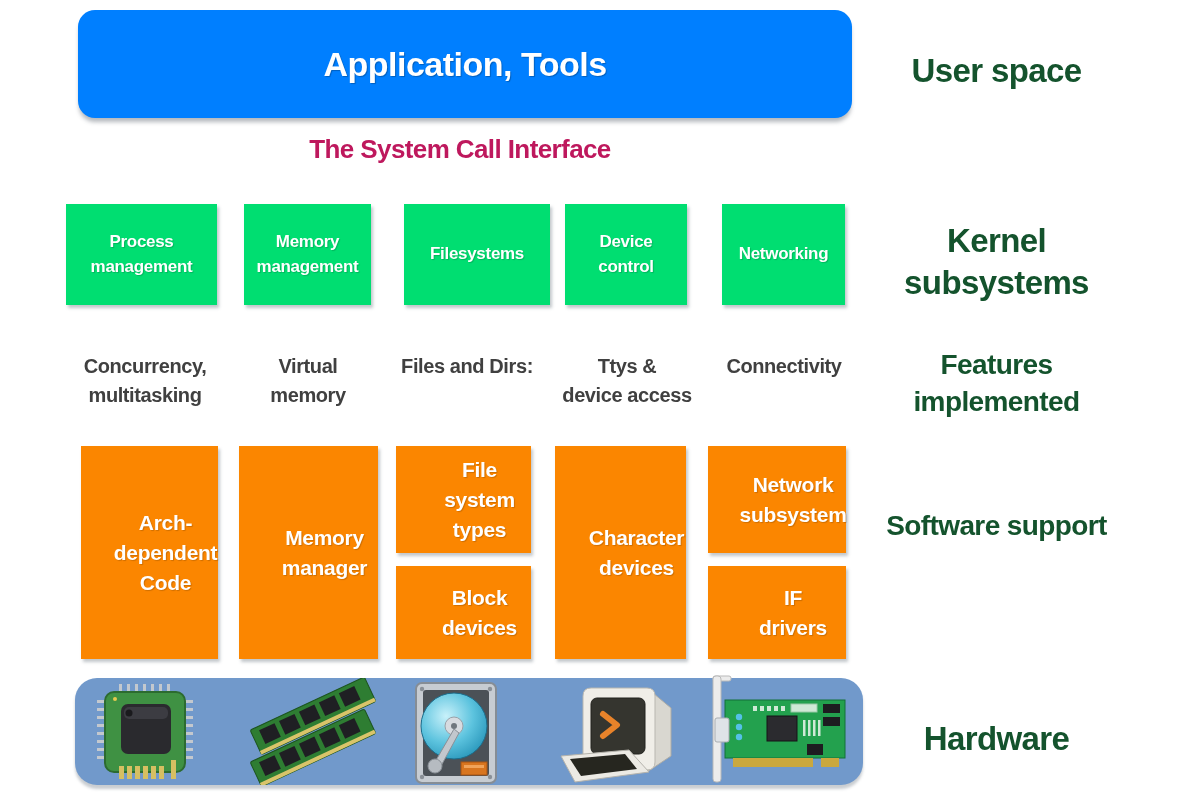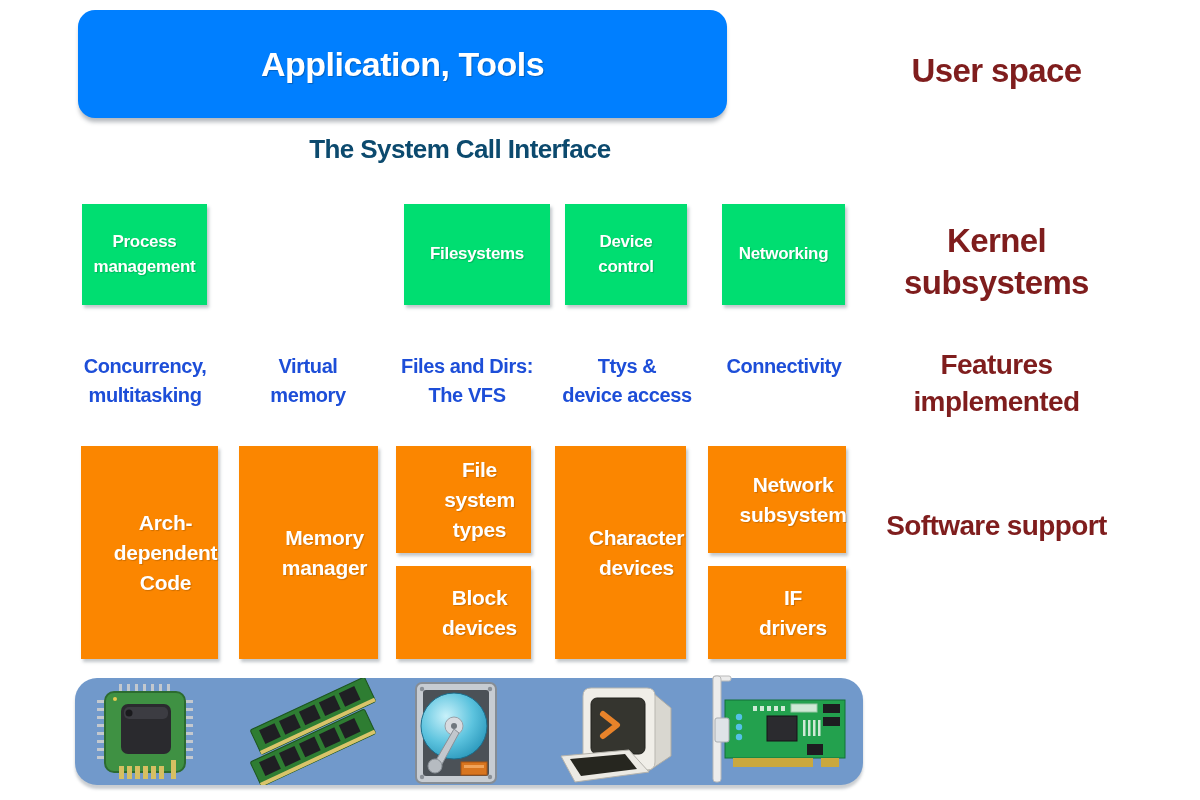--- a/index.html
+++ b/index.html
@@ -5,55 +5,55 @@
   html,body{margin:0;padding:0;background:#ffffff;}
   #canvas{
     position:relative;width:1200px;height:800px;background:#ffffff;overflow:hidden;
     font-family:"Liberation Sans","DejaVu Sans",sans-serif;
     -webkit-font-smoothing:antialiased;
   }
   .abs{position:absolute;}
 
   
   .app-box{
-    left:78px;top:10px;width:649px;height:108px;
+    left:78px;top:10px;width:774px;height:108px;
     background:#007FFF;border-radius:17px;
     display:flex;align-items:center;justify-content:center;
     box-shadow:0 5px 4px -1px rgba(90,100,110,0.45);
   }
   .app-box .t{
     color:#ffffff;font-size:34px;font-weight:700;letter-spacing:-0.5px;
     text-shadow:1px 1px 1px rgba(0,0,0,0.25);
   }
   .sci-label{
     left:280px;top:134px;width:360px;text-align:center;
-    color:#0c4a6e;font-size:26px;font-weight:700;letter-spacing:-0.6px;
+    color:#be185d;font-size:26px;font-weight:700;letter-spacing:-0.6px;
   }
 
   
   .gbox{
     top:204px;height:101px;background:#00DE71;
     display:flex;align-items:center;justify-content:center;text-align:center;
     box-shadow:2px 3px 3px rgba(120,130,140,0.45);
   }
   .gbox .t{
     color:#ffffff;font-size:17px;font-weight:700;line-height:1.45;
     letter-spacing:-0.3px;padding:0 8px;
     text-shadow:1px 1px 1px rgba(0,0,0,0.18);
   }
-  .g1{left:82px;width:125px;}
+  .g1{left:66px;width:151px;}
   .g2{left:244px;width:127px;}
   .g3{left:404px;width:146px;}
   .g4{left:565px;width:122px;}
   .g5{left:722px;width:123px;}
 
   
   .feature{
     top:352px;width:180px;text-align:center;
-    color:#1d4ed8;font-size:20px;font-weight:700;line-height:29px;
+    color:#404040;font-size:20px;font-weight:700;line-height:29px;
     letter-spacing:-0.4px;
   }
   .f1{left:55px;}
   .f2{left:218px;}
   .f3{left:377px;}
   .f4{left:537px;}
   .f5{left:694px;}
 
   
   .obox{
@@ -80,21 +80,21 @@
   .hw-bar{
     left:75px;top:678px;width:788px;height:107px;
     background:#7199CB;border-radius:22px;
     box-shadow:0 4px 3px rgba(120,130,140,0.4);
   }
   .hw-icon{position:absolute;}
 
   
   .rlabel{
     left:880px;width:233px;text-align:center;
-    color:#7f1d1d;font-weight:700;letter-spacing:-0.6px;
+    color:#14532d;font-weight:700;letter-spacing:-0.6px;
   }
   .rl-big{font-size:33px;line-height:42px;}
   .rl-med{font-size:28px;line-height:37px;}
   .rl-user{top:50px;}
   .rl-kernel{top:220px;}
   .rl-features{top:346px;}
   .rl-software{top:507px;}
   .rl-hardware{top:718px;}
 </style>
 </head>
@@ -103,41 +103,43 @@
 <div id="canvas">
 
   <div class="abs app-box">
     <span class="t">Application, Tools</span>
   </div>
   <div class="abs sci-label">The System Call Interface</div>
 
   <div class="abs gbox g1">
     <span class="t">Process management</span>
   </div>
+  <div class="abs gbox g2">
+    <span class="t">Memory management</span>
+  </div>
   <div class="abs gbox g3">
     <span class="t">Filesystems</span>
   </div>
   <div class="abs gbox g4">
     <span class="t">Device control</span>
   </div>
   <div class="abs gbox g5">
     <span class="t">Networking</span>
   </div>
 
   <div class="abs feature f1">
     <span style="display:block">Concurrency,</span>
     <span style="display:block">multitasking</span>
   </div>
   <div class="abs feature f2">
     <span style="display:block">Virtual</span>
     <span style="display:block">memory</span>
   </div>
   <div class="abs feature f3">
     <span style="display:block">Files and Dirs:</span>
-    <span style="display:block">The VFS</span>
   </div>
   <div class="abs feature f4">
     <span style="display:block">Ttys &amp;</span>
     <span style="display:block">device access</span>
   </div>
   <div class="abs feature f5">
     <span style="display:block">Connectivity</span>
     <span style="display:block"></span>
   </div>
 
@@ -306,14 +308,15 @@
         <rect x="30" y="88" width="80" height="9" fill="#caa83e"></rect>
         <rect x="118" y="88" width="18" height="9" fill="#caa83e"></rect>
       </svg>
     </span>
   </div>
 
   <div class="abs rlabel rl-big rl-user">User space</div>
   <div class="abs rlabel rl-big rl-kernel">Kernel subsystems</div>
   <div class="abs rlabel rl-med rl-features">Features implemented</div>
   <div class="abs rlabel rl-med rl-software">Software support</div>
+  <div class="abs rlabel rl-big rl-hardware">Hardware</div>
 
 </div>
 
 </body></html>

